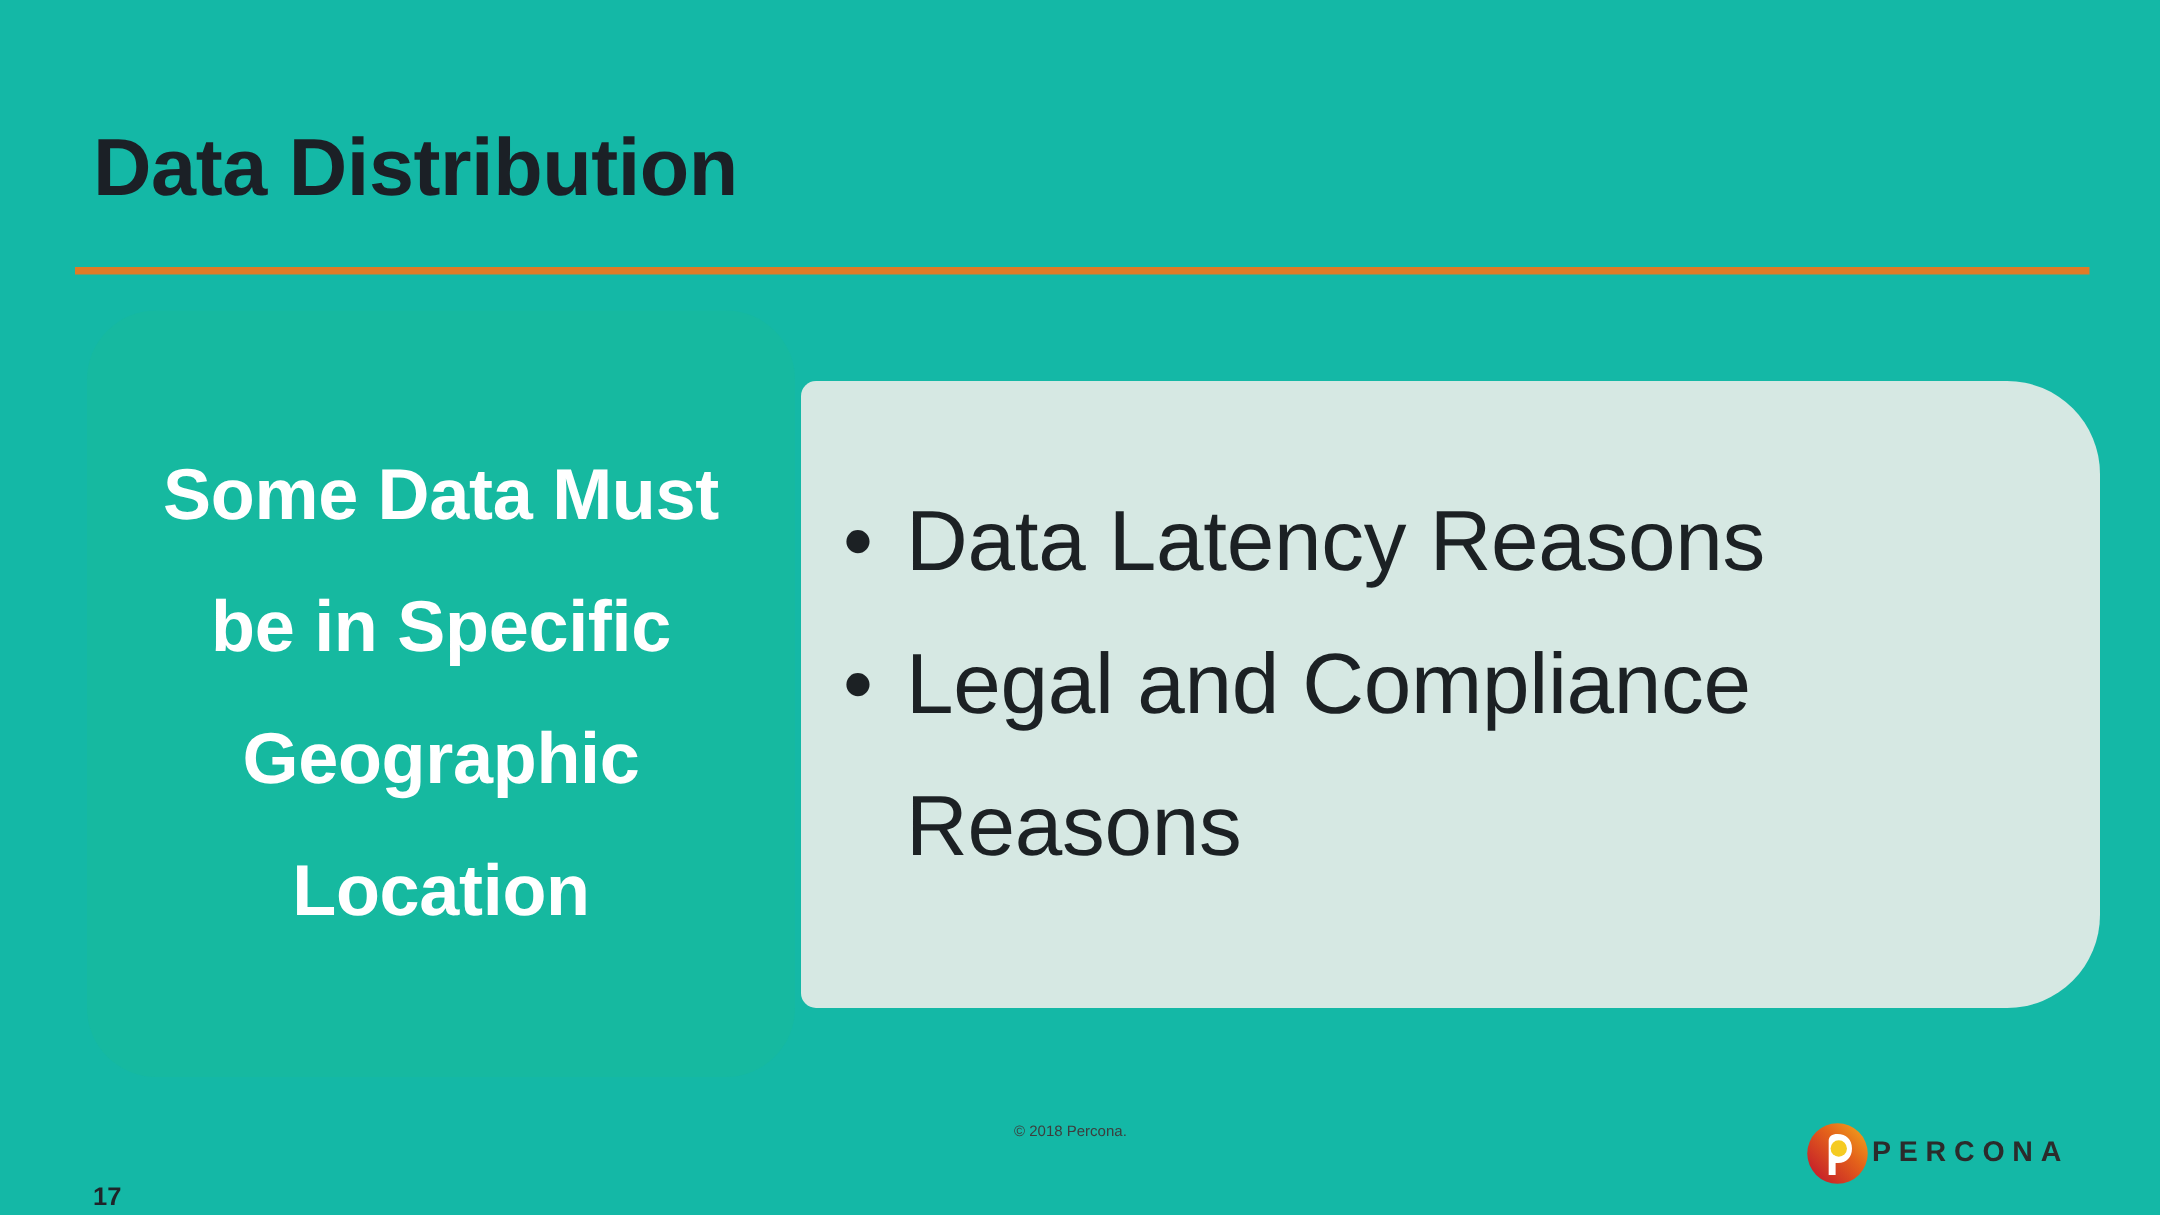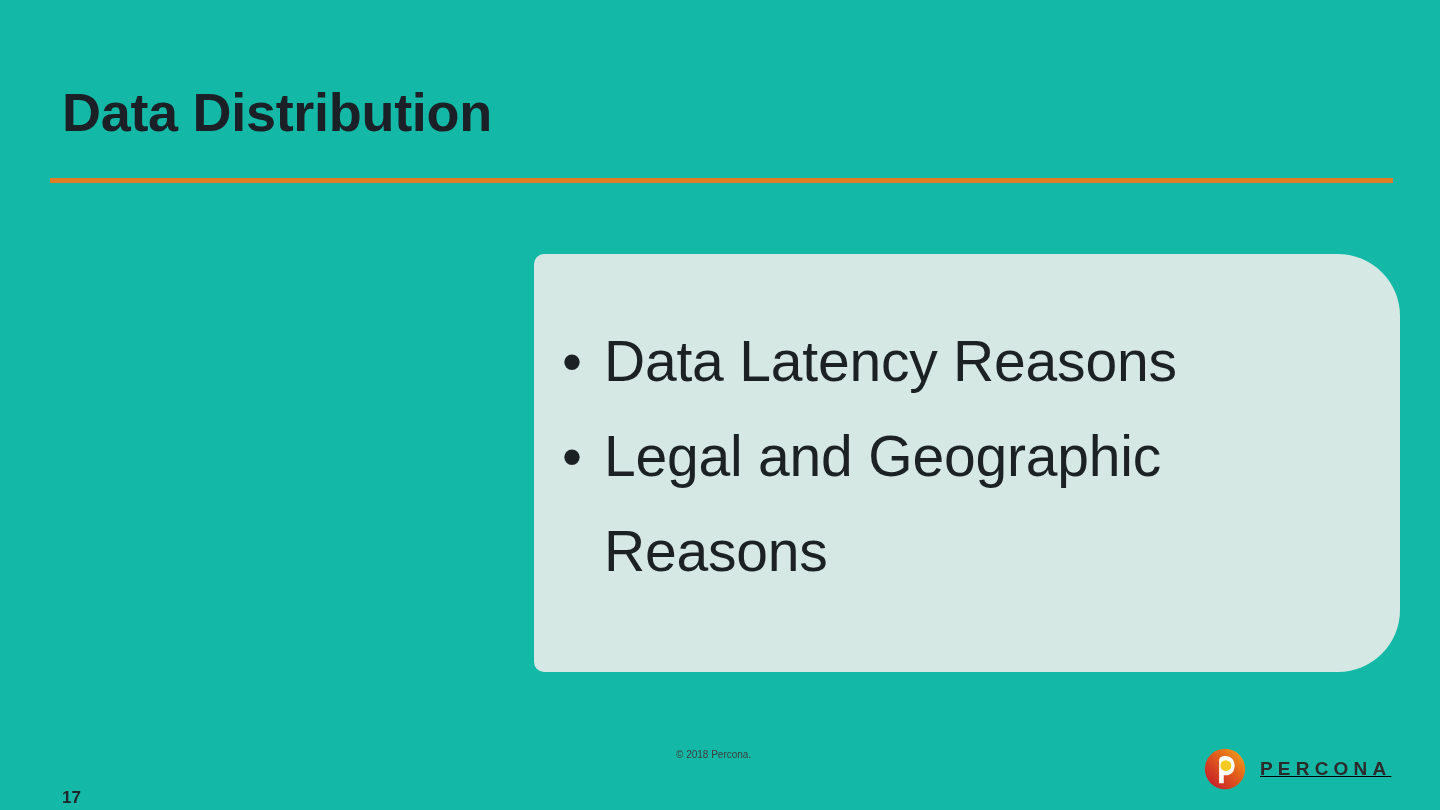--- a/index.html
+++ b/index.html
@@ -123,22 +123,21 @@
     font-weight: 400;
   }
 
   
   .logo {
     position: absolute;
     left: 1204px;
     top: 748px;
     display: flex;
     align-items: center;
-    gap: 14px;
-    text-decoration: underline;
+    gap: 2px;
   }
   .logo-mark {
     width: 42px;
     height: 42px;
     display: block;
   }
   .logo-word {
     font-size: 19px;
     font-weight: bold;
     letter-spacing: 5.2px;
@@ -155,25 +154,28 @@
   <div class="title-rule"></div>
 
   <div class="content-panel">
     <ul class="bullet-list">
       <li class="bullet-item">
         <span class="bullet-dot">•</span>
         <span class="bullet-text">Data Latency Reasons</span>
       </li>
       <li class="bullet-item">
         <span class="bullet-dot">•</span>
-        <span class="bullet-text">Legal and Geographic Reasons</span>
+        <span class="bullet-text">Legal and Compliance Reasons</span>
       </li>
     </ul>
   </div>
 
+  <div class="callout-box">
+    <div class="callout-text">Some Data Must be in Specific Geographic Location</div>
+  </div>
 
   <div class="page-number">17</div>
 
   <div class="copyright">© 2018 Percona.</div>
 
   <div class="logo">
     <svg class="logo-mark" viewBox="0 0 100 100">
       <defs>
         <linearGradient id="pgrad" x1="1" y1="0" x2="0" y2="1">
           <stop offset="0%" stop-color="#f3ad1c"></stop>

